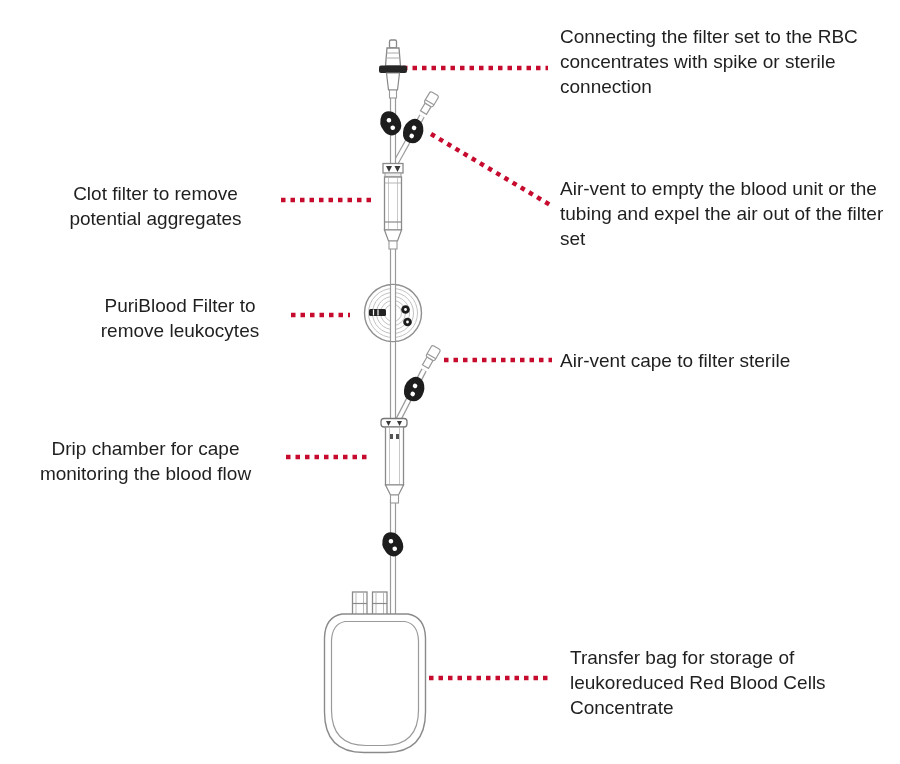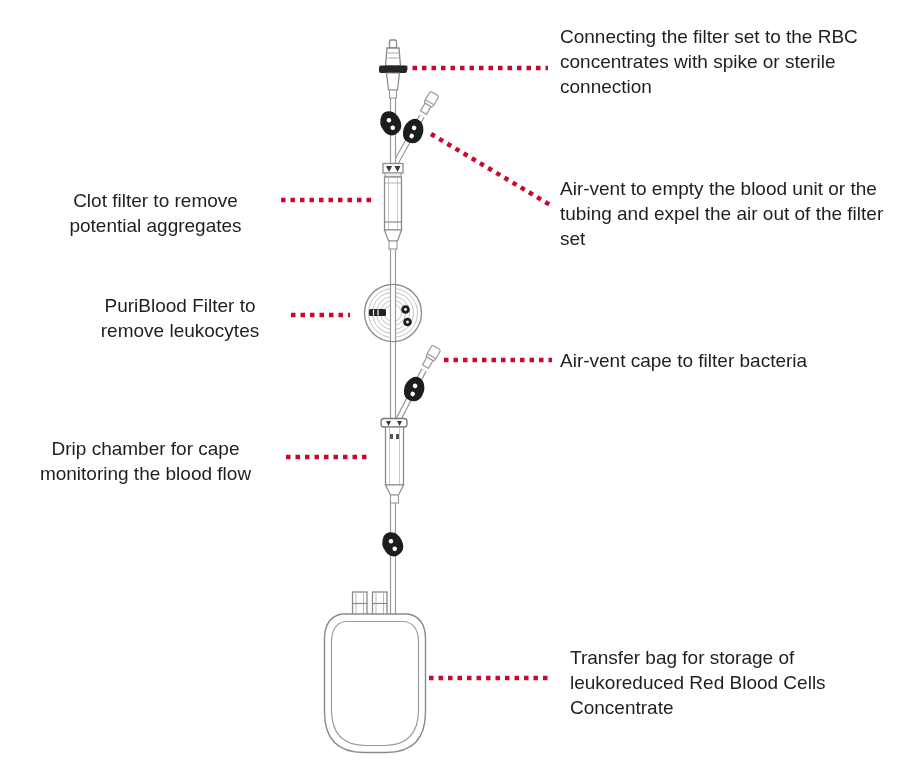--- a/index.html
+++ b/index.html
@@ -7,21 +7,21 @@
     position:relative;width:900px;height:764px;background:#ffffff;overflow:hidden;
     font-family:"Liberation Sans", sans-serif;
   }
   #device-svg{position:absolute;left:0;top:0;}
   .label{
     position:absolute;color:#1f1f1f;font-size:19px;line-height:25px;font-weight:400;
   }
   .label.right{text-align:left;}
   .label.left{text-align:center;}
   #label-spike{left:560px;top:24px;width:330px;}
-  #label-clot{left:38px;top:188px;width:235px;}
+  #label-clot{left:38px;top:181px;width:235px;}
   #label-airvent{left:560px;top:176px;width:330px;}
   #label-puriblood{left:75px;top:293px;width:210px;}
   #label-cape{left:560px;top:348px;width:330px;}
   #label-drip{left:8px;top:436px;width:275px;}
   #label-bag{left:562px;top:645px;width:300px;margin-left:8px;}
 </style>
 </head>
 <body>
 
 <div id="canvas">
@@ -151,18 +151,18 @@
   </svg>
 
   <div id="label-spike" class="label right">Connecting the filter set to the RBC concentrates with spike or sterile connection</div>
 
   <div id="label-clot" class="label left">Clot filter to remove potential aggregates</div>
 
   <div id="label-puriblood" class="label left">PuriBlood Filter to remove leukocytes</div>
 
   <div id="label-airvent" class="label right">Air-vent to empty the blood unit or the tubing and expel the air out of the filter set</div>
 
-  <div id="label-cape" class="label right">Air-vent cape to filter bacteria</div>
+  <div id="label-cape" class="label right">Air-vent cape to filter sterile</div>
 
   <div id="label-drip" class="label left">Drip chamber for cape monitoring the blood flow</div>
 
   <div id="label-bag" class="label right">Transfer bag for storage of leukoreduced Red Blood Cells Concentrate</div>
 </div>
 
 </body></html>

